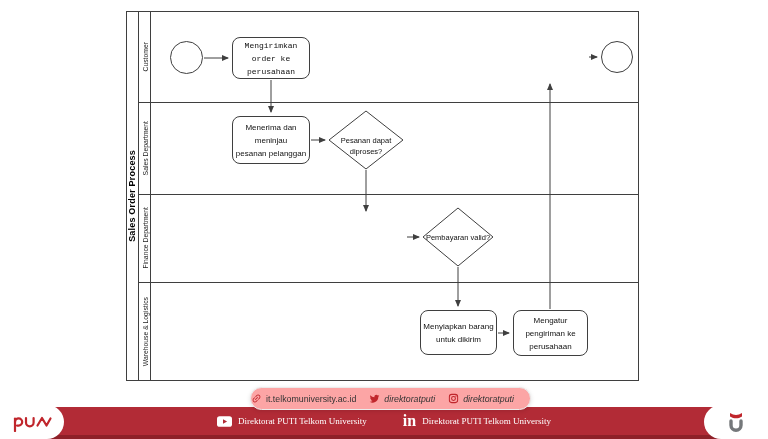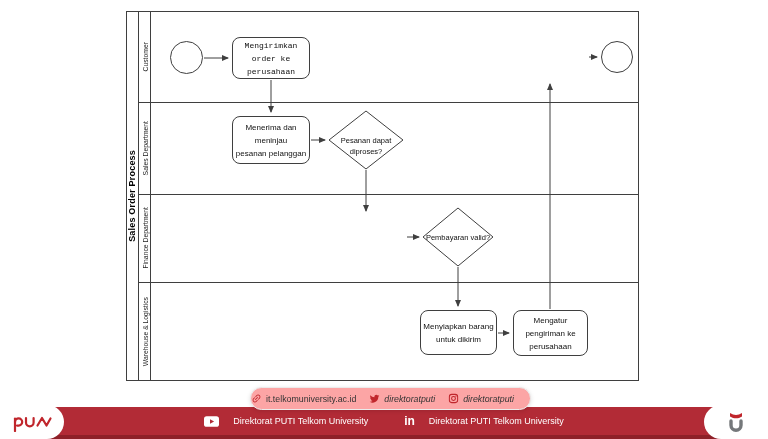--- a/index.html
+++ b/index.html
@@ -38,22 +38,22 @@
   .pill-item { display:flex; align-items:center; gap:4px; font-size:8.8px; color:#333; cursor:pointer; }
   .pill-item + .pill-item { margin-left:6px;font-style:italic; }
   .pill-icon { width:11px; height:11px; display:block; }
   .red-fill { fill:var(--accent-red,#c0262c); }
   .red-stroke { stroke:var(--accent-red,#c0262c); }
 
   .redbar { left:0; top:407px; width:768px; height:32px; background:var(--bar-red,#b22b36); z-index:1; }
   .redbar-stripe { left:0; top:435px; width:768px; height:4px; background:var(--bar-dark-red,#8e2028); z-index:1; }
   .redbar-content { position:absolute; left:0; top:0; width:100%; height:28px;
                     display:flex; align-items:center; justify-content:center; gap:36px; color:#fff; font-size:9px; }
-  .bar-item { display:flex; align-items:center; gap:14px; cursor:pointer; }
-  .in-badge { font-weight:bold; font-size:12px; color:#fff; line-height:10px; }
+  .bar-item { display:flex; align-items:center; gap:6px; cursor:pointer;font-family:Liberation Serif, serif; }
+  .in-badge { font-weight:bold; font-size:16px; color:#fff; line-height:10px; }
 
   .tab-left  { left:0; top:405px; width:64px; height:34px; background:#fff; border-radius:0 17px 17px 0;
                display:flex; align-items:center; justify-content:center; z-index:3; }
   .tab-right { left:704px; top:405px; width:64px; height:34px; background:#fff; border-radius:17px 0 0 17px;
                display:flex; align-items:center; justify-content:center; z-index:3; }
 </style>
 </head>
 <body>
 
 <div class="screen" style="--bar-red: #b22b36; --bar-dark-red: #8e2028; --accent-red: #c0262c; --line-color: #3f3f3f;">

